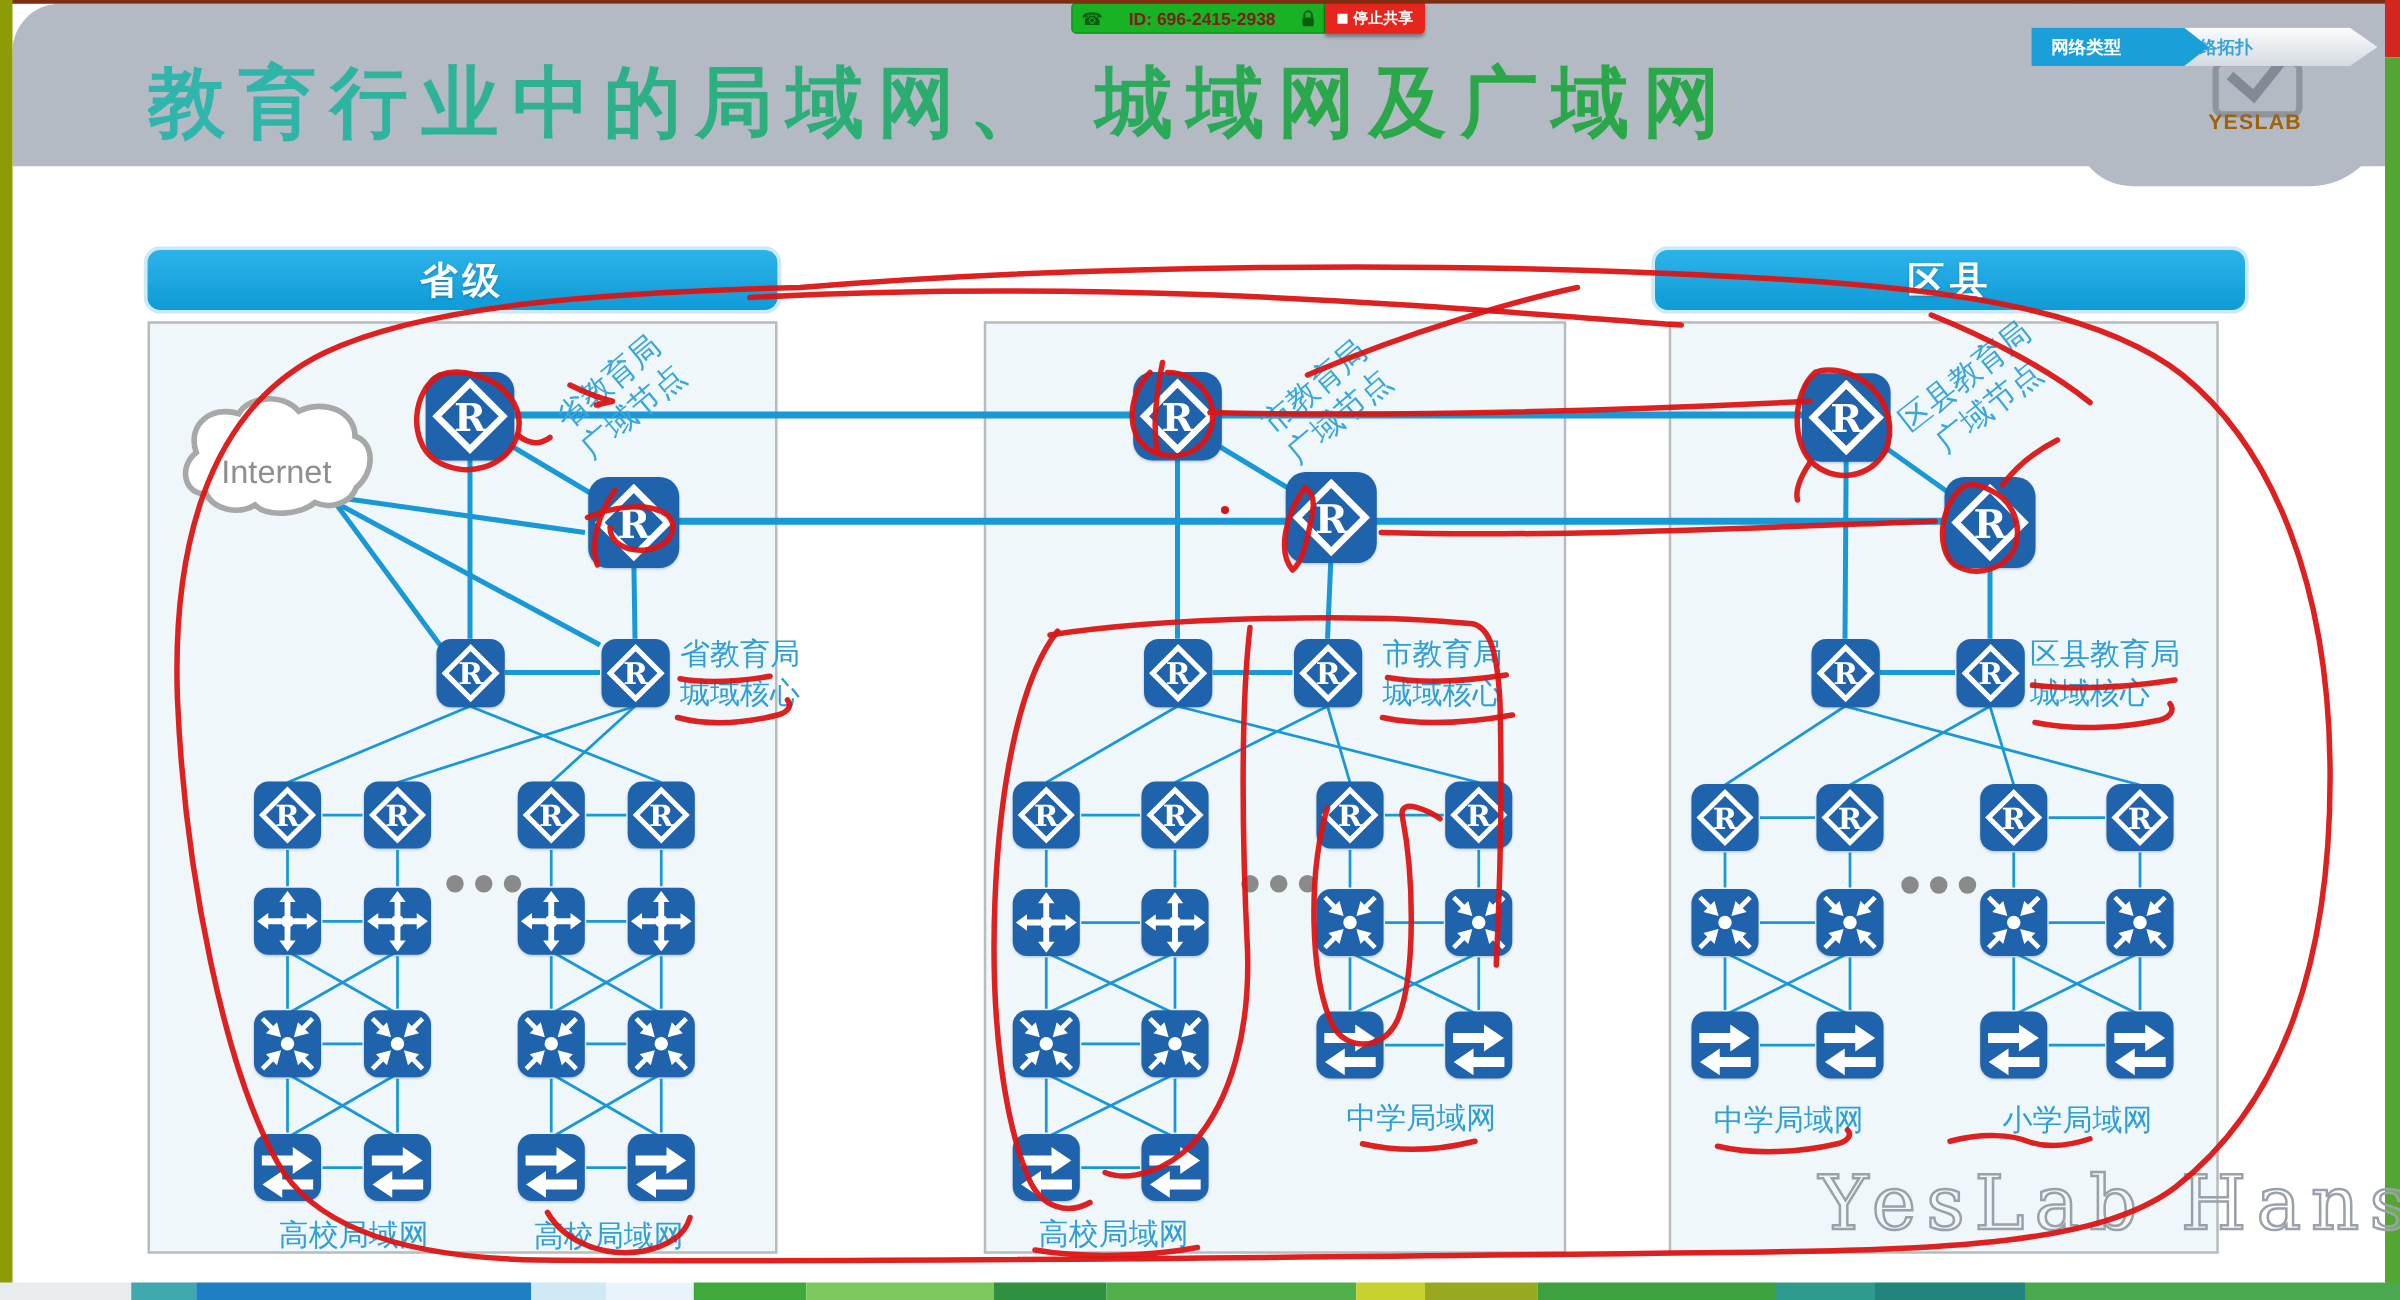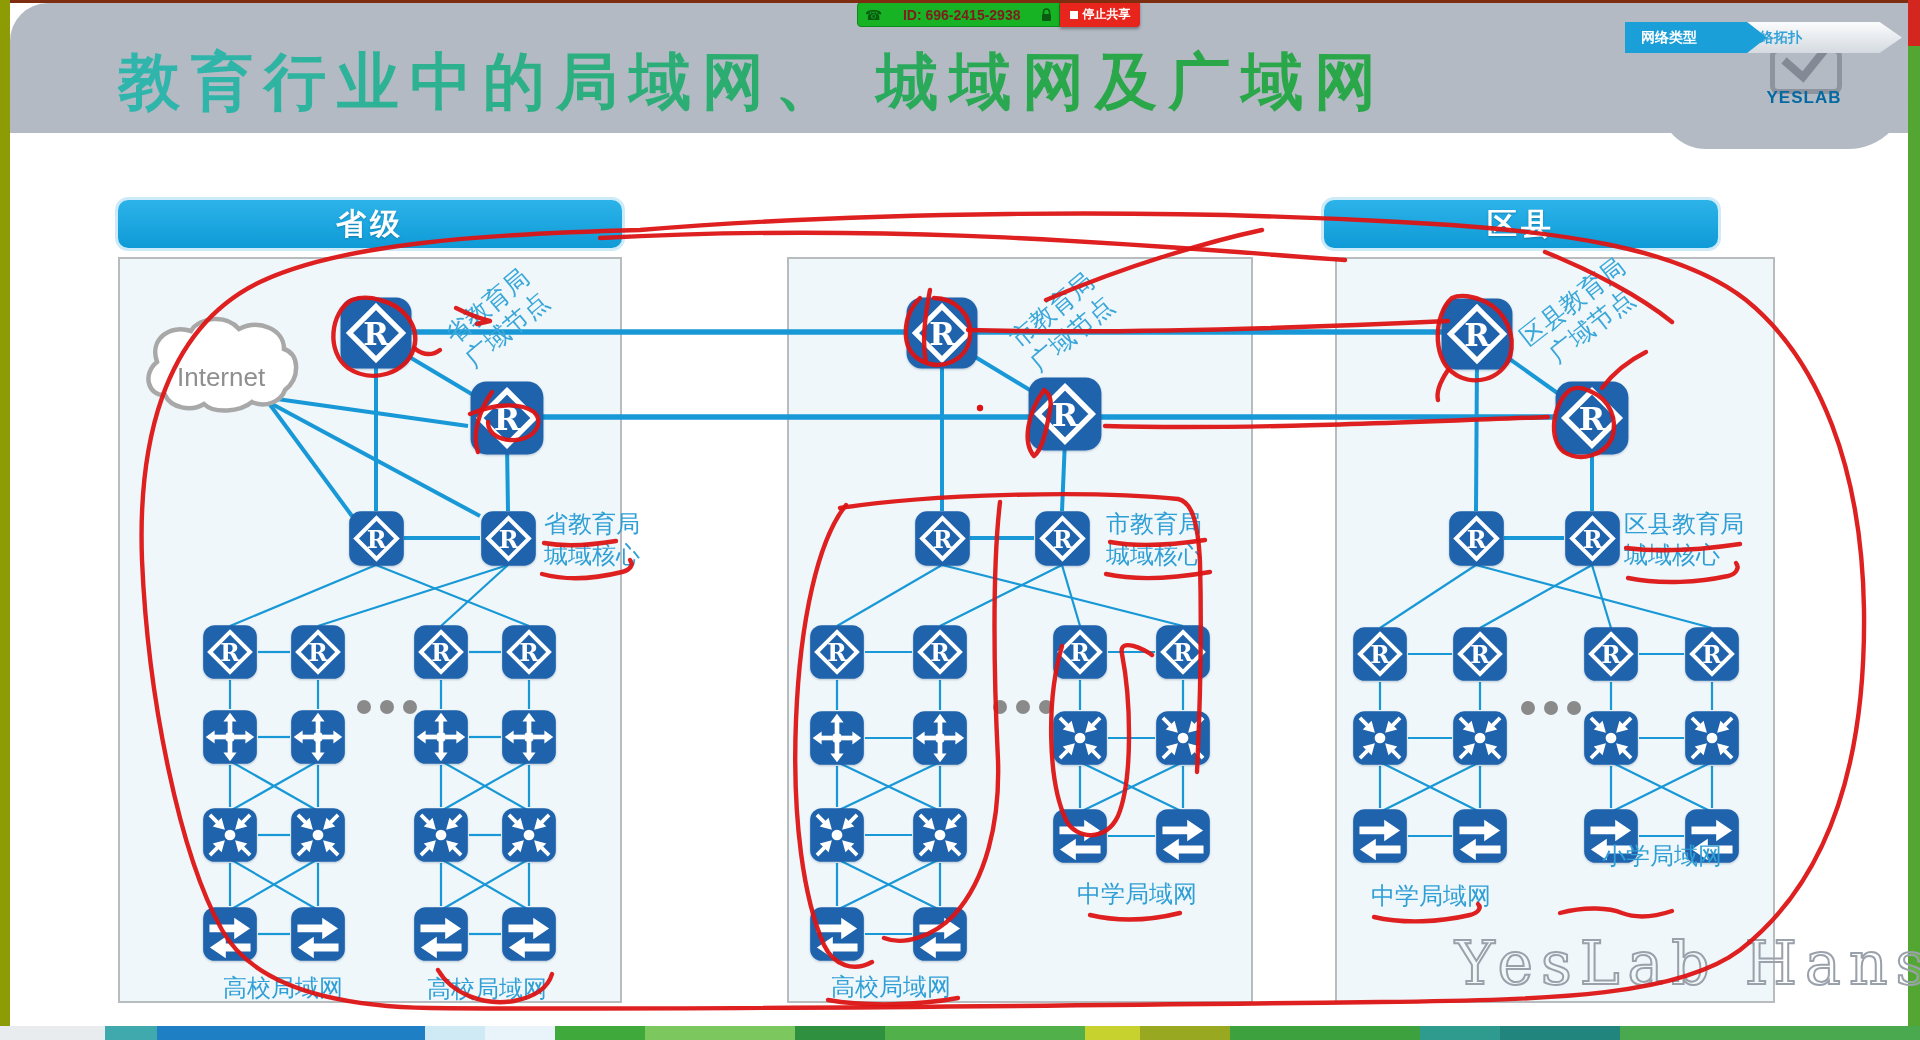--- a/index.html
+++ b/index.html
@@ -28,21 +28,21 @@
   #stop-btn .sq{width:8px;height:8px;background:#fff;}
   #stop-btn span.lbl{color:#fff;font-size:12px;font-weight:bold;}
   
   .tab{height:31px;display:flex;align-items:center;padding:0 26px 0 16px;font-size:14px;font-weight:bold;}
   #tab-type{left:1625px;top:22px;width:100px;background:#1a9fd8;color:#fff;z-index:3;
     clip-path:polygon(0 0,86% 0,100% 50%,86% 100%,0 100%);}
   #tab-topo{left:1730px;top:22px;width:130px;background:linear-gradient(#fbfcfd,#d4dae0);color:#36a3d8;z-index:2;
     clip-path:polygon(0 0,87% 0,100% 50%,87% 100%,0 100%);}
   
   #logo-box{left:1770px;top:48px;width:62px;height:36px;border:5px solid #8e949e;border-radius:8px;}
-  #logo-text{left:1758px;top:88px;width:92px;text-align:center;font-size:17px;font-weight:bold;color:#0369a1;letter-spacing:1px;}
+  #logo-text{left:1758px;top:88px;width:92px;text-align:center;font-size:17px;font-weight:bold;color:#a16207;letter-spacing:1px;}
   
   .panel-hdr{top:200px;height:48px;border-radius:10px;background:linear-gradient(#2cb3e9,#0f9bd7);
      box-shadow:0 0 0 3px #cdeaf8;display:flex;align-items:center;justify-content:center;
      color:#fff;font-size:30px;font-weight:bold;letter-spacing:4px;text-shadow:0 1px 2px rgba(0,60,90,.35);}
   .panel-box{top:257px;height:746px;background:#eff7fa;border:2px solid #b9bcbe;box-sizing:border-box;}
   
   #links,#pen{left:0;top:0;width:1920px;height:1040px;pointer-events:none;}
   #pen{z-index:40;}
   #links{z-index:10;}
   .node{z-index:20;}
@@ -84,21 +84,21 @@
   <div class="abs tab" id="tab-type">网络类型</div>
   <div class="abs tab" id="tab-topo">网络拓扑</div>
   <div class="abs" id="logo-box">
     <svg width="62" height="46" viewBox="0 0 62 46" style="overflow:visible;margin-top:-8px">
       <polyline points="12,18 28,32 52,2" fill="none" stroke="#848a95" stroke-width="8" stroke-linecap="square"></polyline>
     </svg>
   </div>
   <div class="abs" id="logo-text">YESLAB</div>
 
   <div class="abs panel-hdr" style="left:118px;width:504px;">省级</div>
-  <div class="abs panel-hdr" style="left:1324px;width:394px;">区县</div>
+  <div class="abs panel-hdr" style="left:1324px;width:472px;">区县</div>
   <div class="abs panel-box" style="left:118px;width:504px;"></div>
   <div class="abs panel-box" style="left:787px;width:466px;"></div>
   <div class="abs panel-box" style="left:1335px;width:440px;"></div>
 
   <svg class="abs" id="links" viewBox="0 0 1920 1040">
       <line x1="376" y1="332" x2="1477" y2="332" stroke="#1898d6" stroke-width="5.5"></line>
       <line x1="507" y1="417" x2="1592" y2="417" stroke="#1898d6" stroke-width="5.5"></line>
       <line x1="396" y1="349" x2="485" y2="402" stroke="#1898d6" stroke-width="4"></line>
       <line x1="376" y1="357" x2="376" y2="511" stroke="#1898d6" stroke-width="4"></line>
       <line x1="507" y1="444" x2="508" y2="511" stroke="#1898d6" stroke-width="4"></line>
@@ -794,21 +794,21 @@
     <path d="M20.8 16.1H10.2v-2.9L3.4 17.8l6.8 4.6v-2.9h10.6Z"></path>
           </g>
         </svg>
       </div>
       <div class="abs dots" style="left:1521px;top:701px;">
         <i></i>
         <i></i>
         <i></i>
       </div>
       <div class="abs lan-label" style="left:1431px;top:880px;">中学局域网</div>
-      <div class="abs lan-label" style="left:1662px;top:840px;">小学局域网</div>
+      <div class="abs lan-label" style="left:1662px;top:880px;">小学局域网</div>
       <div class="abs core-label" style="left:1624px;top:508px;">
         <div>区县教育局</div>
         <div>城域核心</div>
       </div>
       <div class="abs wan-label" style="left:1492px;top:283px;width:180px;transform:rotate(-38deg);">
         <div>区县教育局</div>
         <div>广域节点</div>
       </div>
     </div>
 

